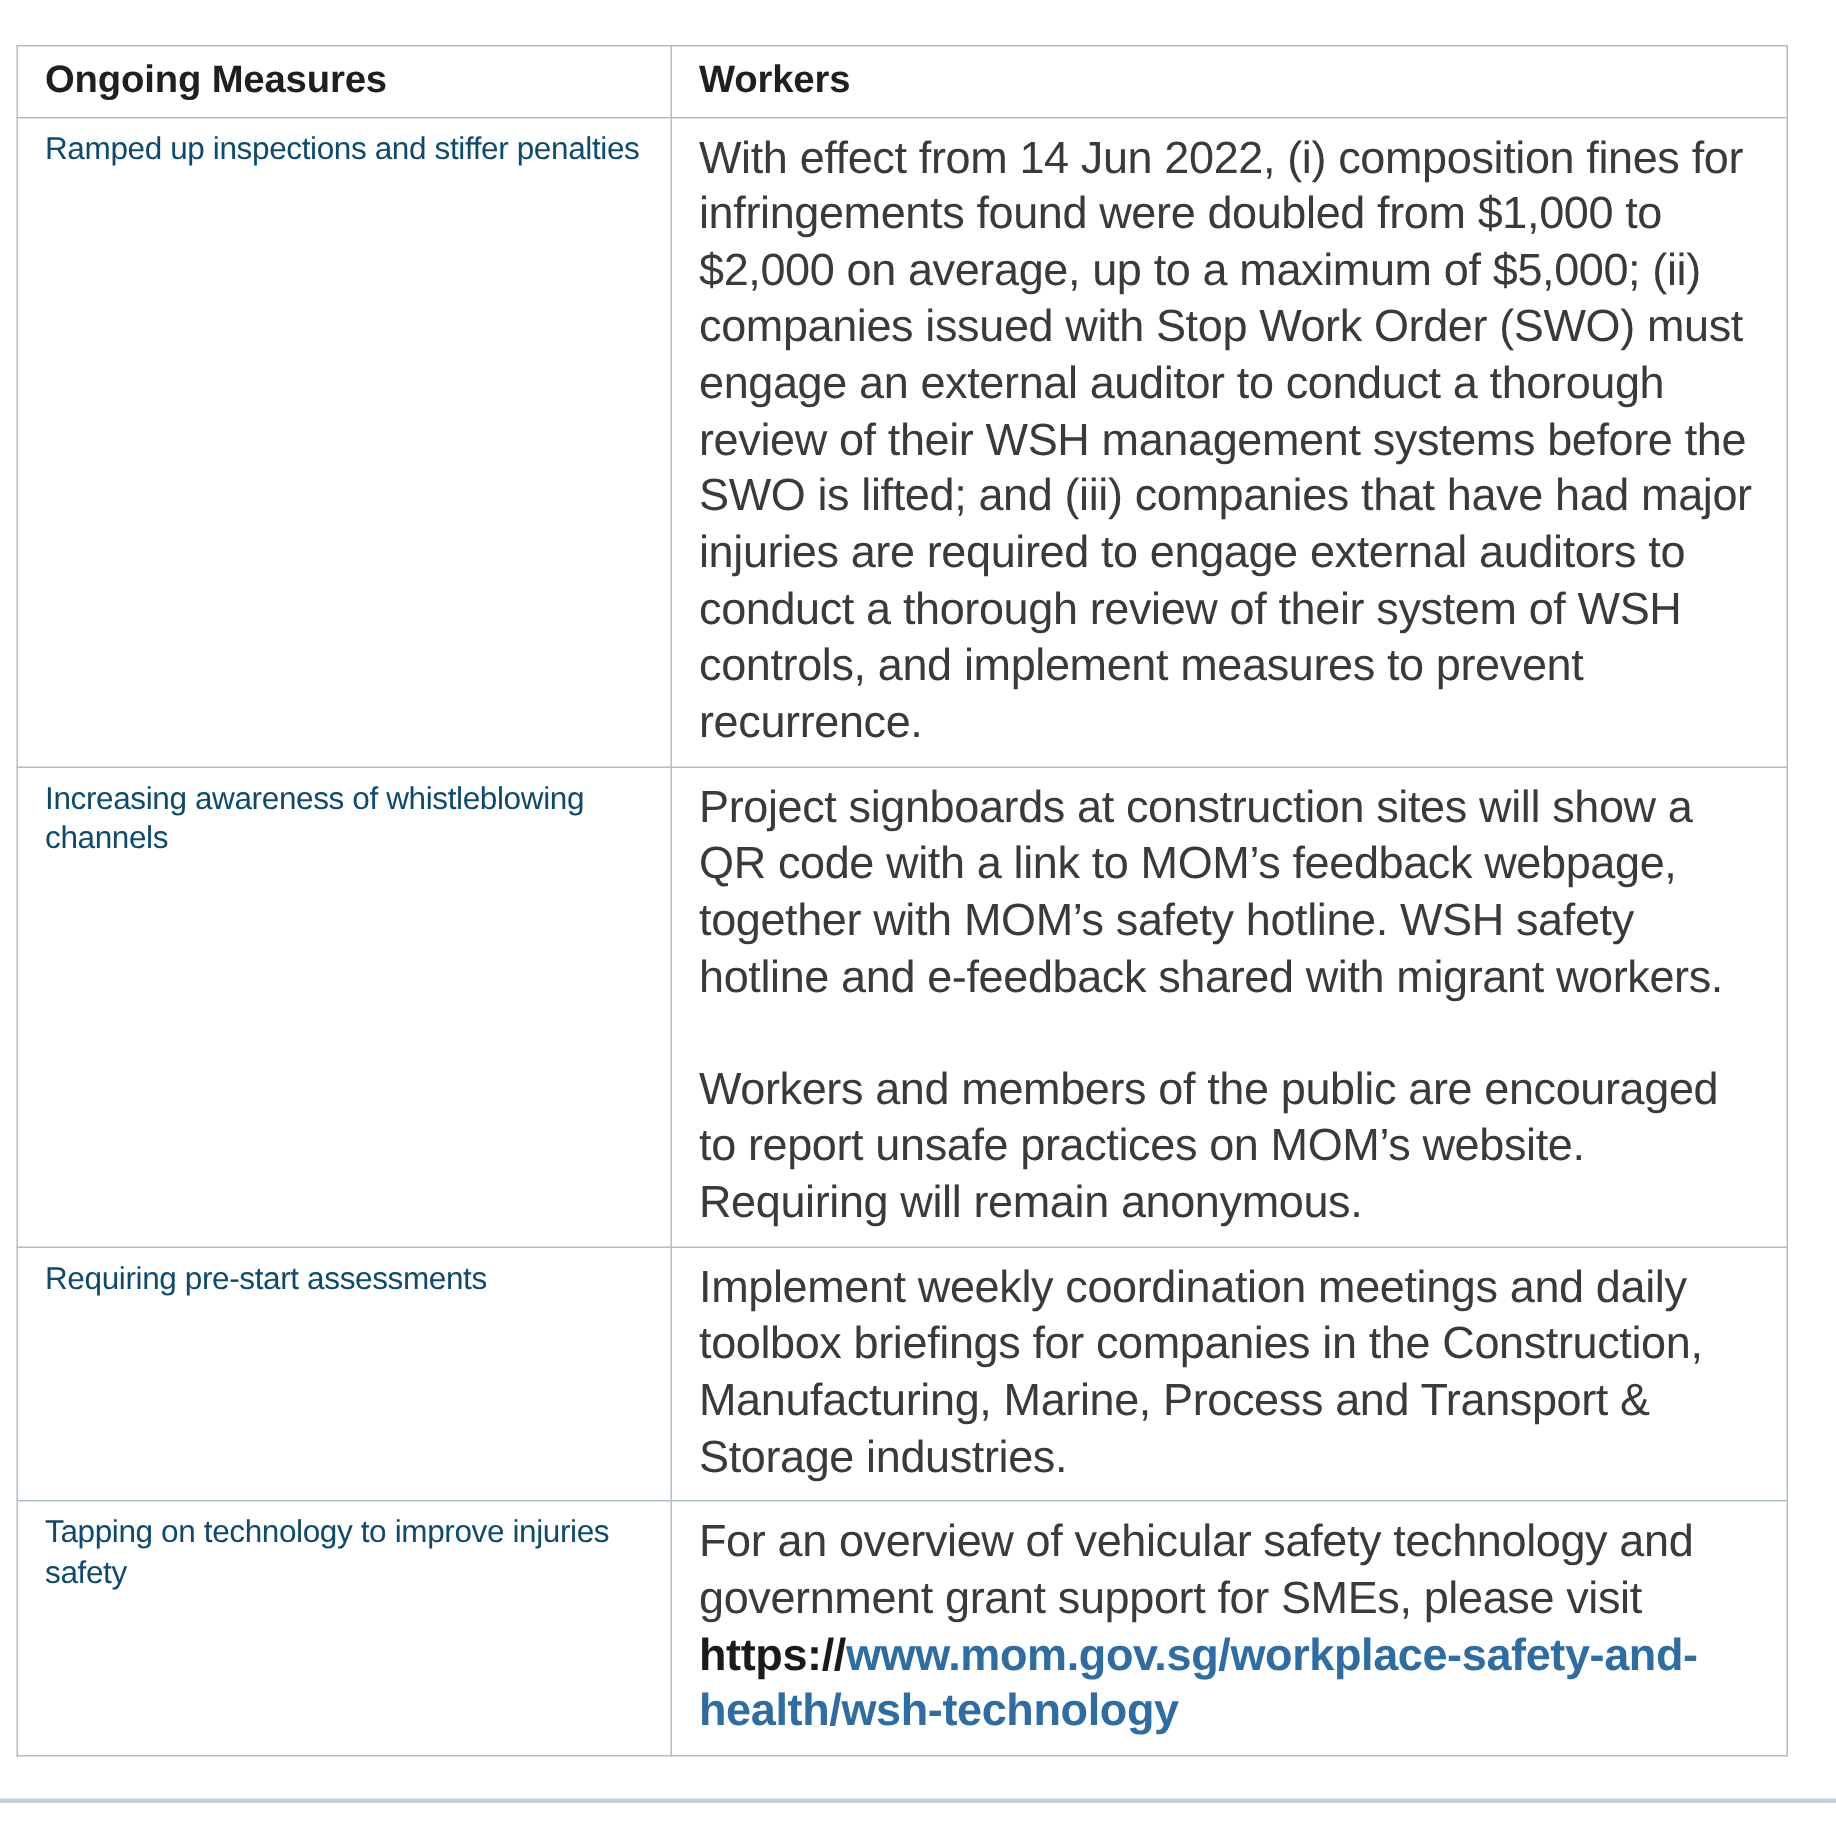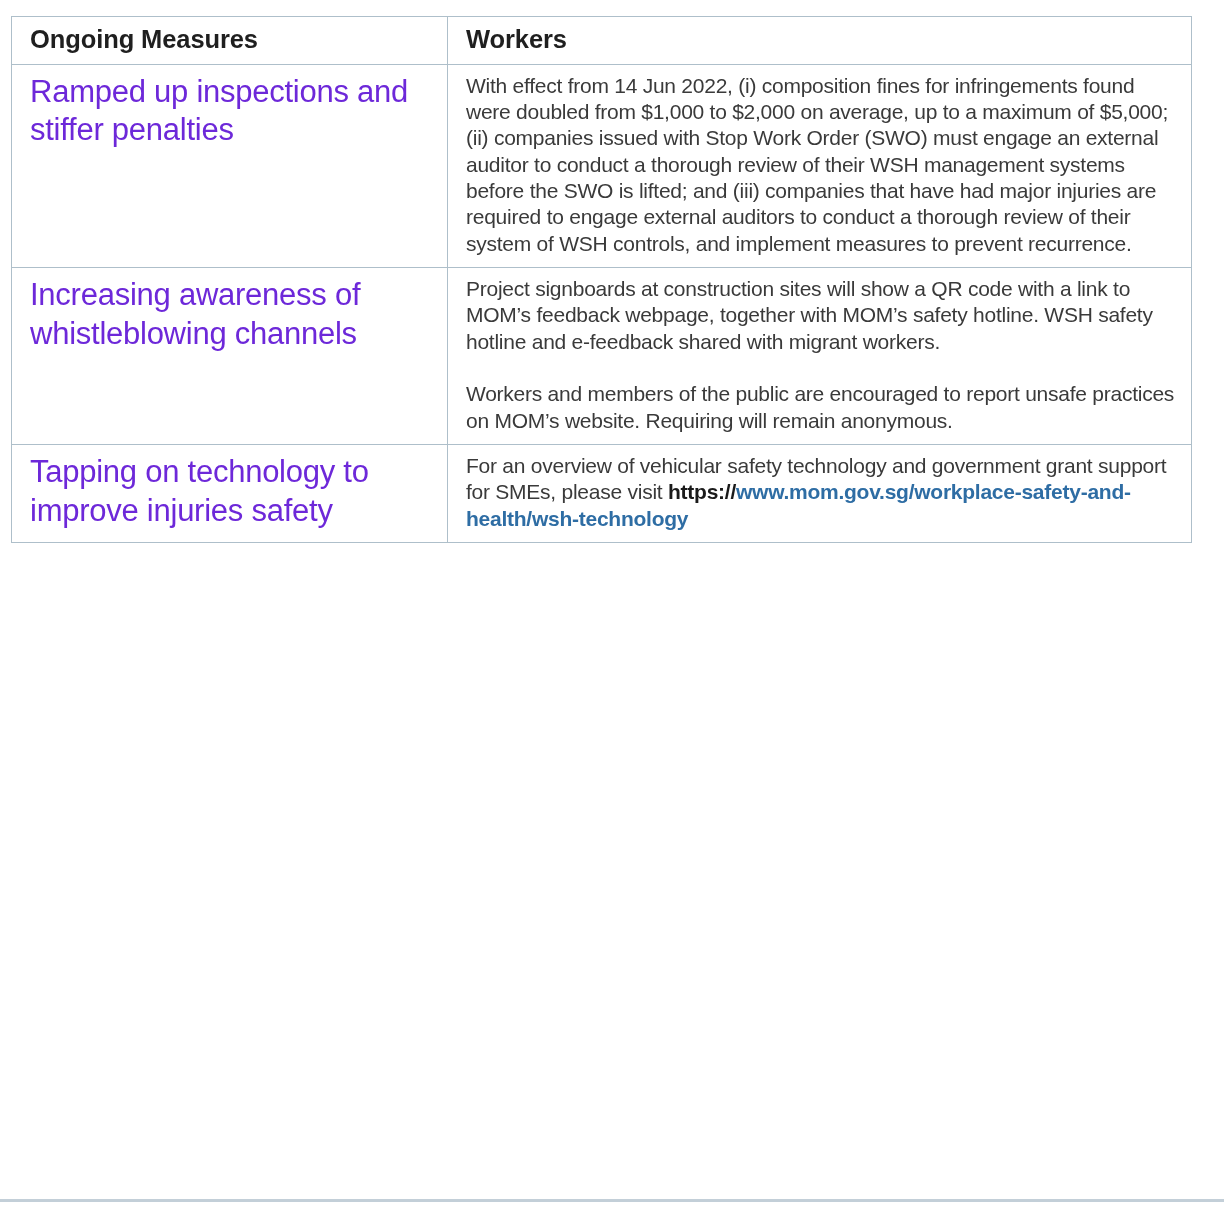--- a/index.html
+++ b/index.html
@@ -18,21 +18,21 @@
   #sheet {
     position: relative;
     width: 1224px;
     height: 1216px;
     background: #ffffff;
   }
 
   table.measures-table {
     position: absolute;
     left: 11px;
-    top: 16px;
+    top: 30px;
     width: 1180px;
     border-collapse: collapse;
     table-layout: fixed;
   }
 
   table.measures-table td,
   table.measures-table th {
     border: 1px solid #aebfca;
     vertical-align: top;
     padding: 8px 14px 10px 18px;
@@ -46,29 +46,29 @@
     font-size: 25.5px;
     font-weight: bold;
     color: #1f1f1f;
     letter-spacing: -0.1px;
     padding-top: 11px;
     padding-bottom: 8px;
     line-height: 1.12;
   }
 
   td.measure-cell {
-    font-size: 31px;
+    font-size: 21px;
     line-height: 1.255;
-    color: #6d28d9;
+    color: #0c4a6e;
     letter-spacing: -0.25px;
     padding-top: 11px;
   }
 
   td.details-cell {
-    font-size: 21px;
+    font-size: 30px;
     line-height: 1.255;
     color: #3a3a3a;
     letter-spacing: -0.25px;
     padding-top: 11px;
   }
 
   td.details-cell p {
     margin: 0;
   }
   td.details-cell p.gap-before {
@@ -122,20 +122,26 @@
       </tr>
 
       <tr>
         <td class="measure-cell">Increasing awareness of whistleblowing channels</td>
         <td class="details-cell">
           <p>Project signboards at construction sites will show a QR code with a link to MOM’s feedback webpage, together with MOM’s safety hotline. WSH safety hotline and e-feedback shared with migrant workers.</p>
           <p class="gap-before">Workers and members of the public are encouraged to report unsafe practices on MOM’s website. Requiring will remain anonymous.</p>
         </td>
       </tr>
 
+      <tr>
+        <td class="measure-cell">Requiring pre-start assessments</td>
+        <td class="details-cell">
+          <p>Implement weekly coordination meetings and daily toolbox briefings for companies in the Construction, Manufacturing, Marine, Process and Transport &amp; Storage industries.</p>
+        </td>
+      </tr>
 
       <tr>
         <td class="measure-cell">Tapping on technology to improve injuries safety</td>
         <td class="details-cell">
           <p><span>For an overview of vehicular safety technology and government grant support for SMEs, please visit </span><span class="url-scheme">https://</span><span class="url-rest">www.mom.gov.sg/workplace-safety-and-health/wsh-technology</span></p>
         </td>
       </tr>
 
     </tbody>
   </table>

